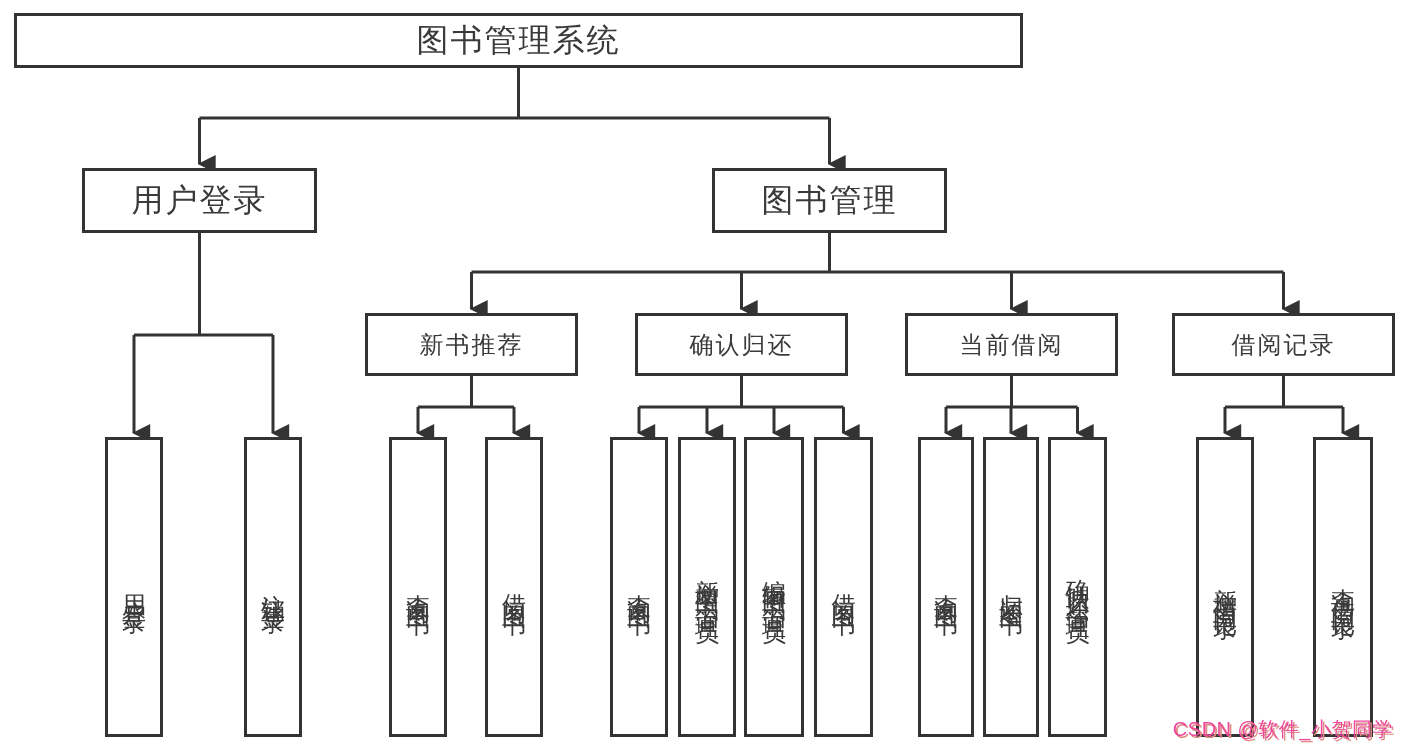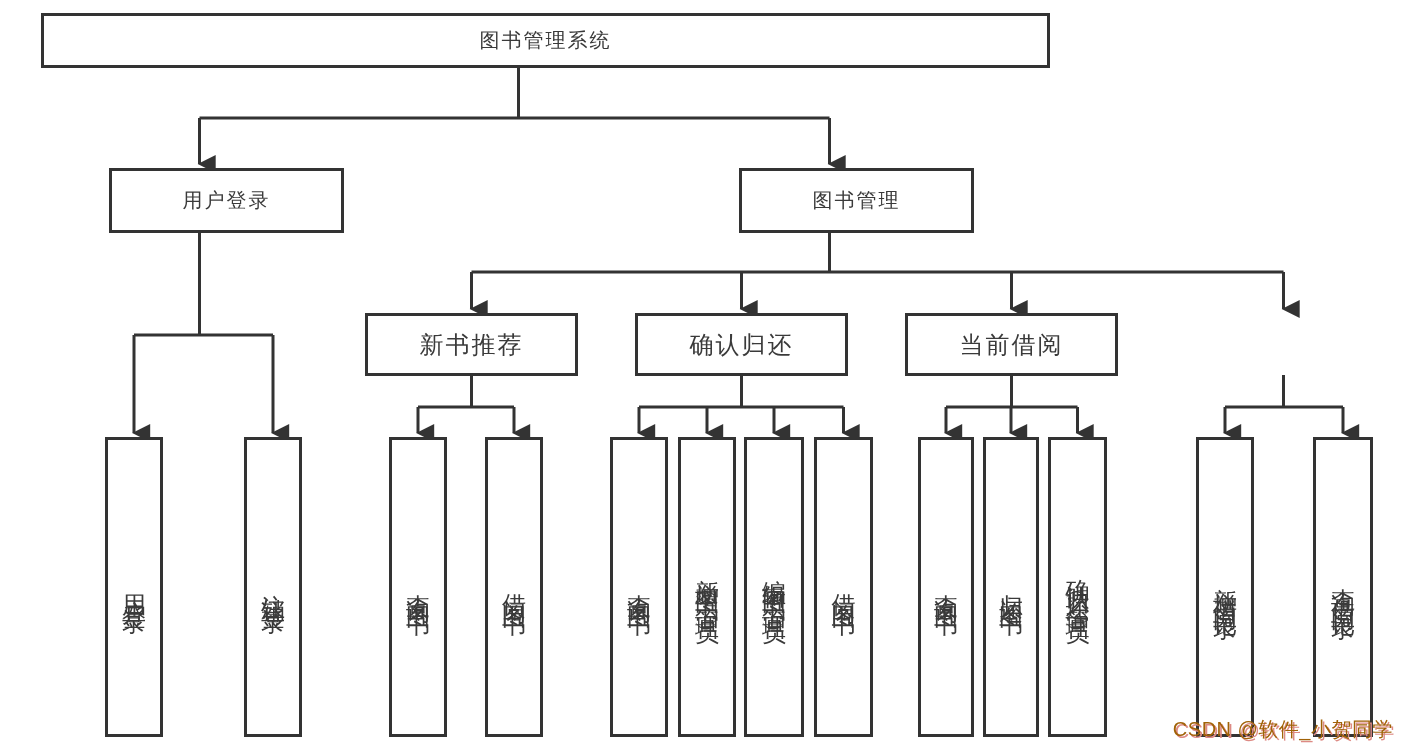--- a/index.html
+++ b/index.html
@@ -5,32 +5,32 @@
   html,body{margin:0;padding:0;background:#fff;}
   #stage{
     position:relative;width:1405px;height:747px;background:#ffffff;
     font-family:"Liberation Sans","DejaVu Sans",sans-serif;overflow:hidden;
   }
   #connectors{position:absolute;left:0;top:0;width:1405px;height:747px;}
   .box{
     position:absolute;box-sizing:border-box;border:3px solid #333333;background:#ffffff;
     display:flex;align-items:center;justify-content:center;color:#3a3a3a;
   }
-  .h-label{font-size:20px;letter-spacing:2px;margin-left:27px;}
+  .h-label{font-size:32px;letter-spacing:2px;}
   .root{left:14px;top:13px;width:1009px;height:55px;}
   .lvl2{top:168px;width:235px;height:65px;}
   .lvl3{top:313px;width:213px;height:63px;font-size:24px;letter-spacing:2px;}
   .leaf{
     top:437px;width:58px;height:300px;
     writing-mode:vertical-rl;text-orientation:mixed;
     font-size:24px;letter-spacing:6px;line-height:1;
   }
   #watermark{
     position:absolute;top:716px;right:12px;z-index:5;
-    font-size:20px;letter-spacing:0.5px;color:#a16207;
+    font-size:20px;letter-spacing:0.5px;color:#ec4899;
     text-shadow:2px 2px 0 #dd8a84;white-space:nowrap;
   }
 </style>
 </head>
 <body>
 
 <div id="stage">
 
   <svg id="connectors" viewBox="0 0 1405 747" xmlns="http://www.w3.org/2000/svg">
     <defs>
@@ -88,20 +88,23 @@
 
   <div class="box lvl3" style="left:365px;">
     <span>新书推荐</span>
   </div>
   <div class="box lvl3" style="left:635px;">
     <span>确认归还</span>
   </div>
   <div class="box lvl3" style="left:905px;justify-content:center;">
     <span>当前借阅</span>
   </div>
+  <div class="box lvl3" style="left:1172px;width:223px;">
+    <span>借阅记录</span>
+  </div>
 
   <div class="box leaf" style="left:105px;">
     <span>用户登录</span>
   </div>
   <div class="box leaf" style="left:244px;">
     <span>注销登录</span>
   </div>
 
   <div class="box leaf" style="left:389px;">
     <span>查询图书</span>

